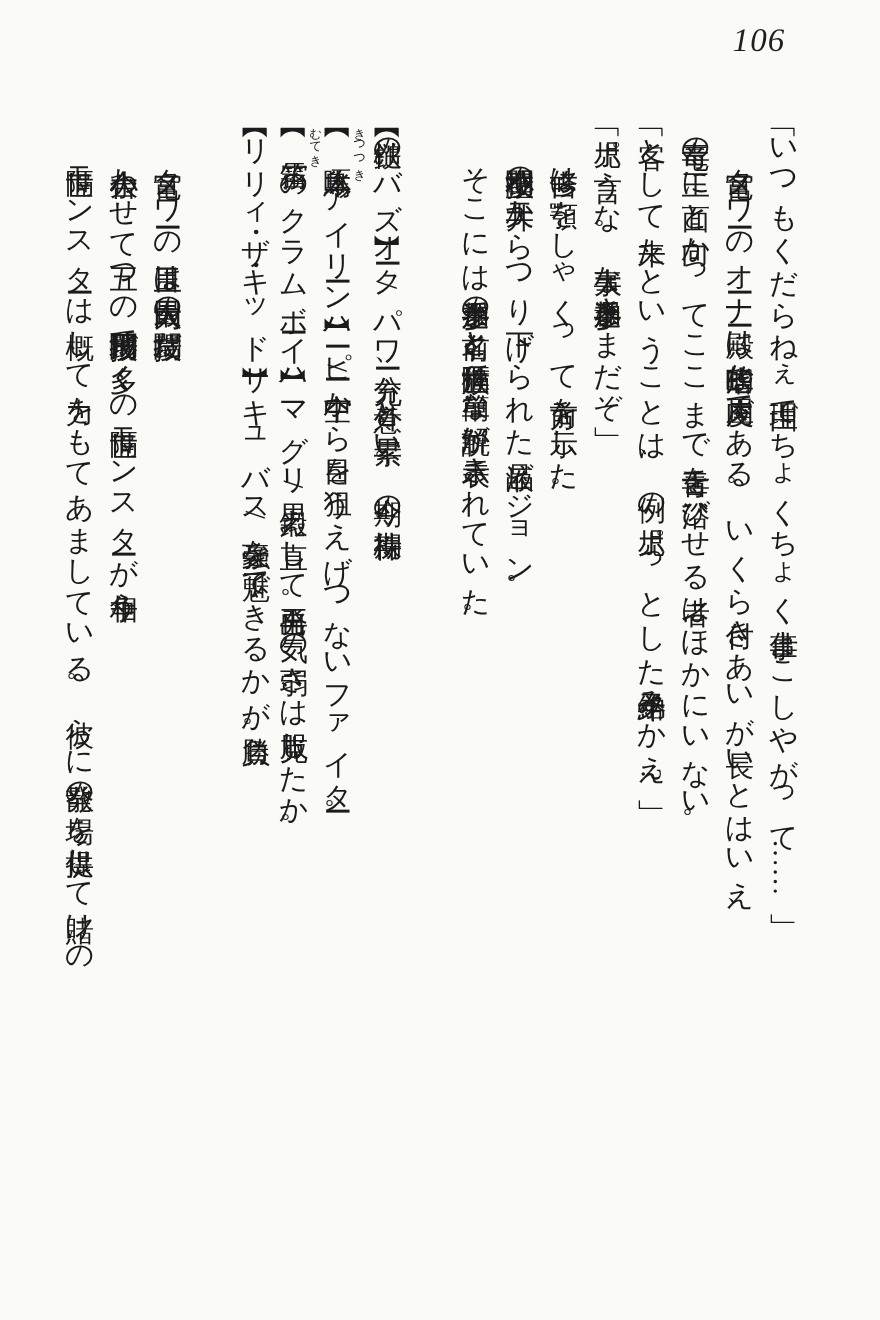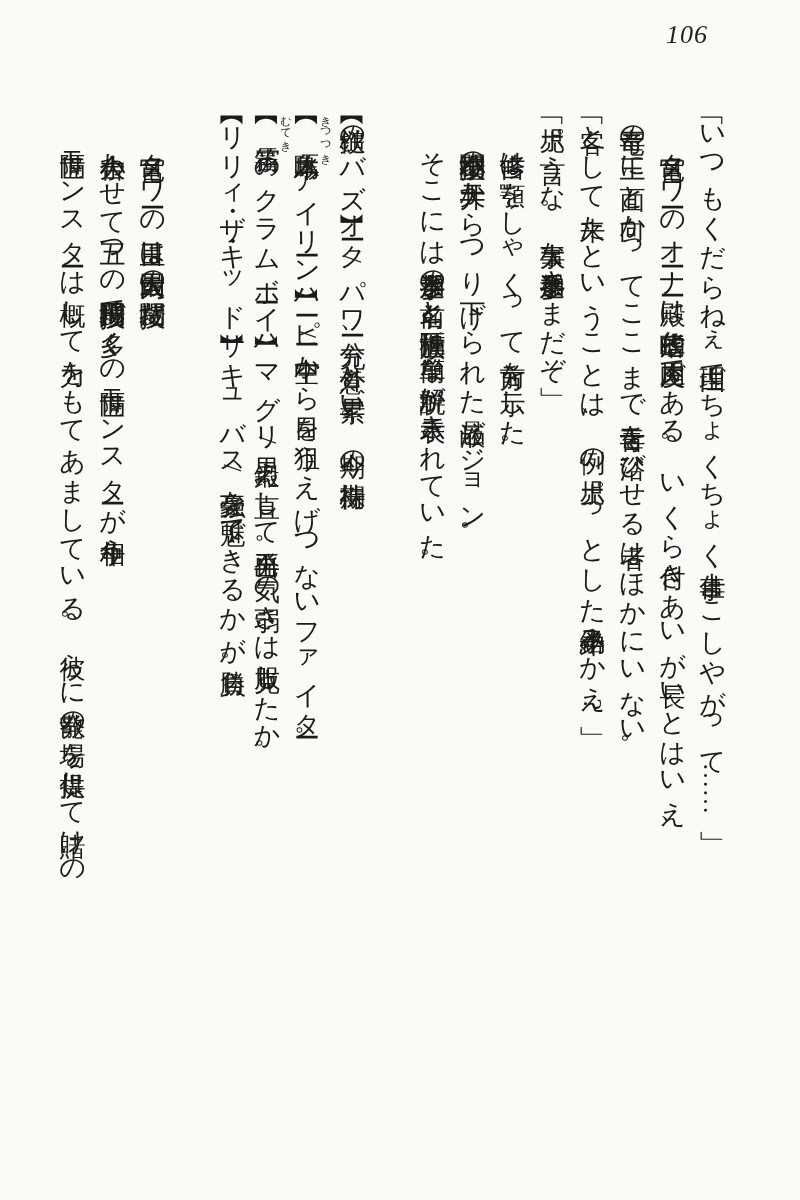--- a/index.html
+++ b/index.html
@@ -16,21 +16,21 @@
   .page {
     position: relative;
     width: 800px;
     height: 1200px;
     background: #fafaf7;
   }
   .page-number {
     position: absolute;
     top: 20px;
     left: 666px;
-    font-size: 26px;
+    font-size: 30px;
     font-style: italic;
     color: #1f1f1f;
     letter-spacing: 1px;
   }
   .text-block {
     position: absolute;
     top: 108px;
     right: 68px;
     height: 1050px;
     writing-mode: vertical-rl;

